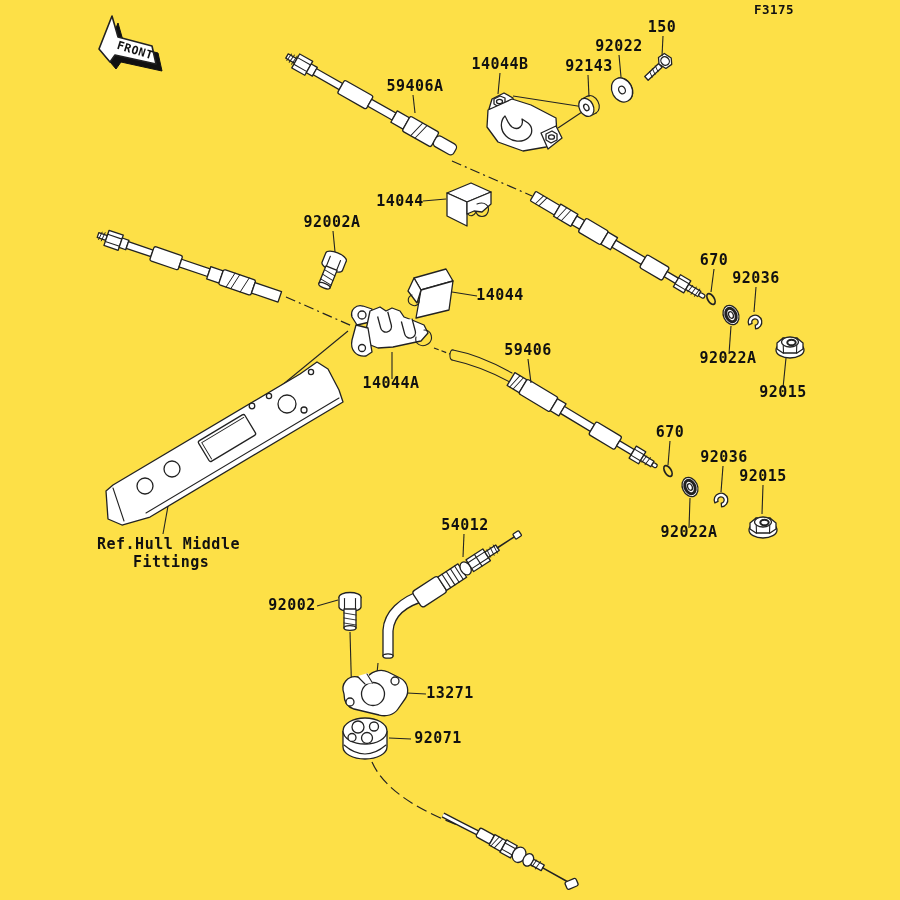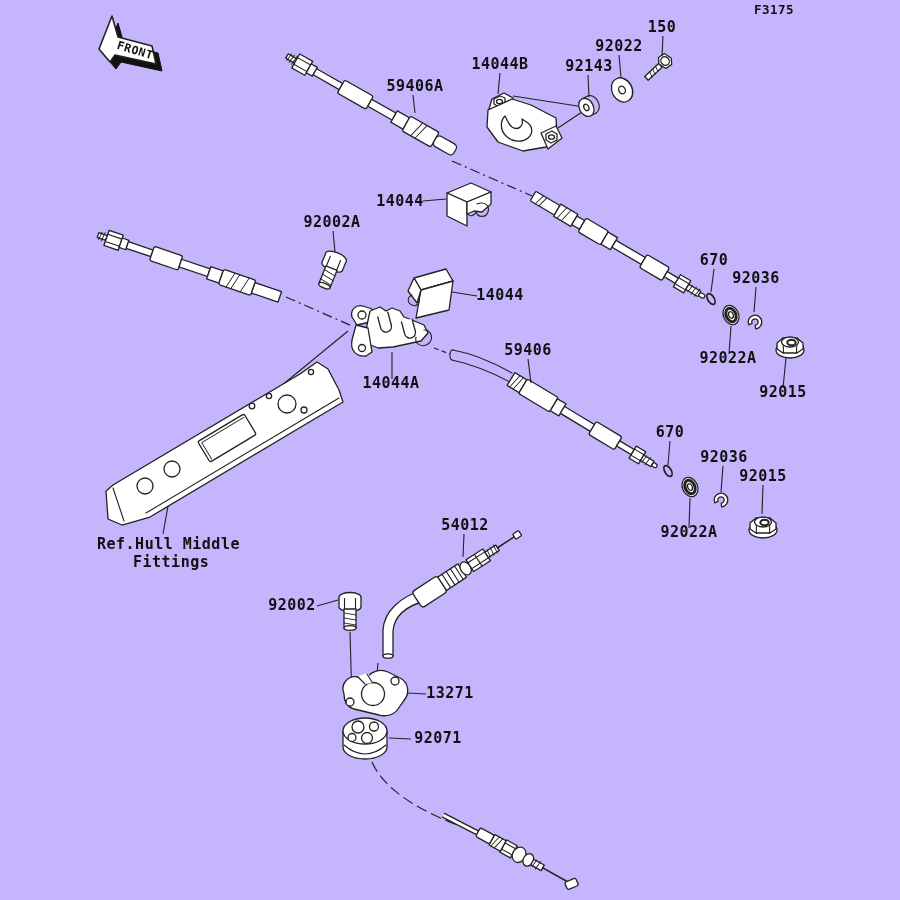--- a/index.html
+++ b/index.html
@@ -1,16 +1,16 @@
 <!DOCTYPE html>
 <html><head>
 <meta charset="utf-8">
 <style>
   html,body{margin:0;padding:0;background:#ffffff;}
-  .stage{position:relative;width:900px;height:900px;background:#c4b5fd;overflow:hidden;}
+  .stage{position:relative;width:900px;height:900px;background:#fde047;overflow:hidden;}
   svg{display:block;}
   .p   {fill:#ffffff;stroke:#222222;stroke-width:1.3;stroke-linejoin:round;}
   .pk  {fill:#111111;stroke:#111111;stroke-width:1;stroke-linejoin:round;}
   .ln  {fill:none;stroke:#222222;stroke-width:1.1;stroke-linecap:round;}
   .ln2 {fill:none;stroke:#222222;stroke-width:1.6;stroke-linecap:round;}
   .ld  {fill:none;stroke:#222222;stroke-width:1.1;}
   .dsh {fill:none;stroke:#222222;stroke-width:1.2;stroke-dasharray:10 4 2 4;}
   .dsh2{fill:none;stroke:#222222;stroke-width:1.2;stroke-dasharray:11 5;}
   .lbl {font-family:"DejaVu Sans Mono",monospace;font-weight:bold;font-size:15px;
         letter-spacing:0.5px;fill:#111111;text-anchor:middle;}

